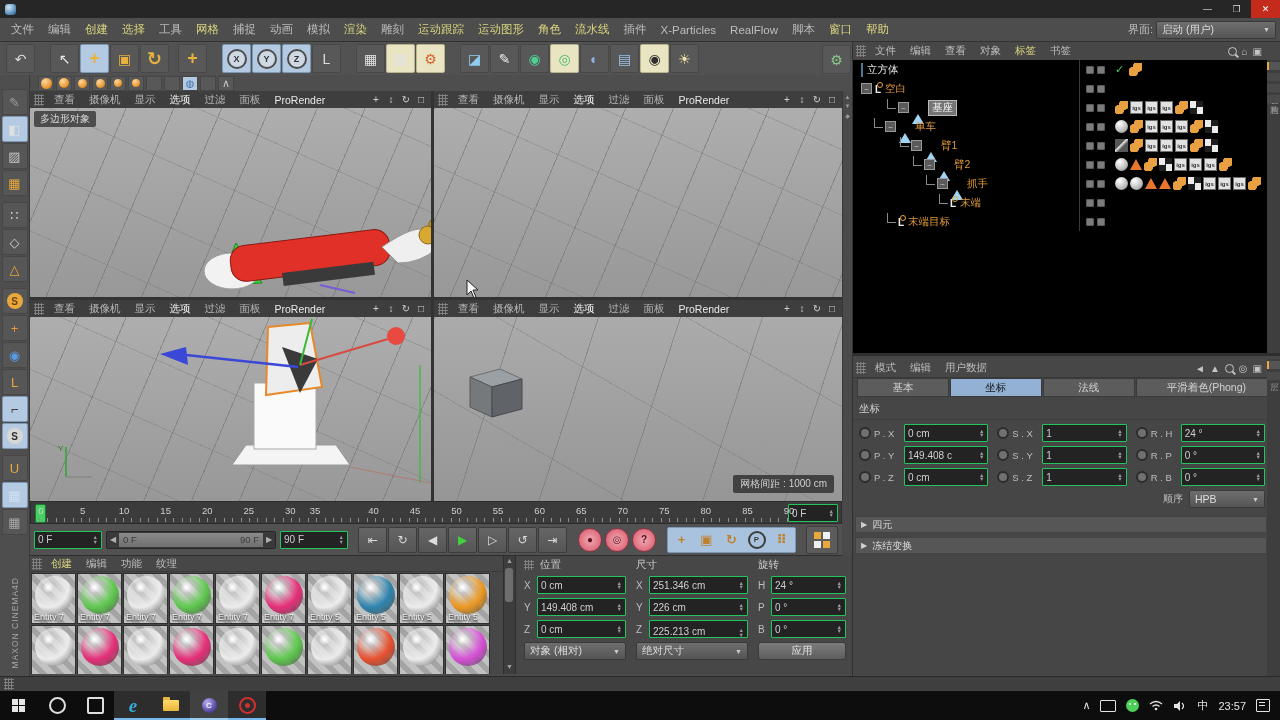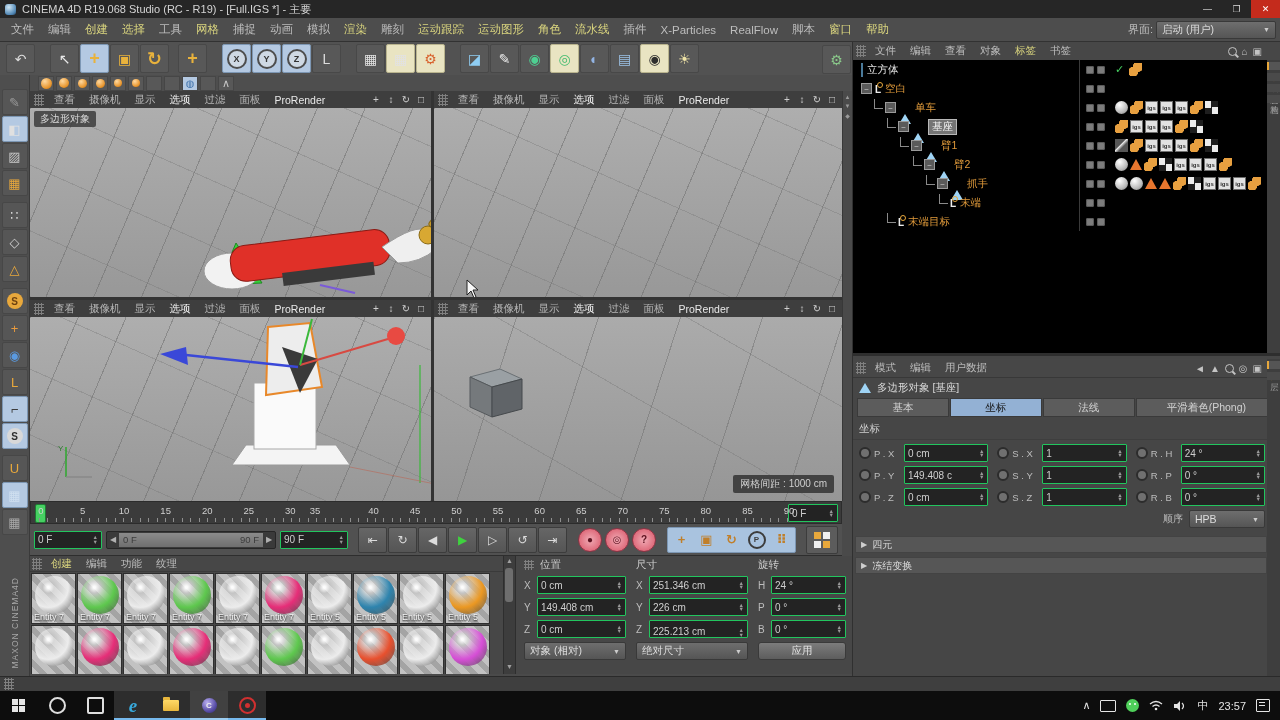--- a/index.html
+++ b/index.html
@@ -209,21 +209,20 @@
           display:flex;flex-direction:column;align-items:center;padding-top:3px;box-sizing:border-box;color:#9a9a9a;font-size:6px;gap:3px;}
   .cursor-svg{position:absolute;left:466px;top:279px;z-index:50;pointer-events:none;}
 </style>
 </head>
 <body>
 
 <div id="root">
 
   <div class="abs titlebar">
     <span class="app-icon"></span>
-    <span class="win-title">CINEMA 4D R19.068 Studio (RC - R19) - [Full.IGS *] - 主要</span>
     <div class="wctrl">
       <div class="wbtn">—</div>
       <div class="wbtn">❐</div>
       <div class="wbtn close">✕</div>
     </div>
   </div>
 
   <div class="abs menubar" id="main-menu">
     <span class="menu-item">文件</span>
       <span class="menu-item">编辑</span>
@@ -856,50 +855,50 @@
             <span class="expand">–</span>
             <span class="oicon"><span class="ic-null">L</span></span>
             <span class="olabel" style="color: rgb(224, 154, 58);">空白</span>
             <span class="vis-wrap">
               <span class="vis"></span>
               <span class="vis"></span>
             </span>
             <span class="tags"></span>
           </div>
           <div class="orow">
+            <span style="width: 34px; flex: 0 0 auto;"></span>
+            <span class="conn"></span>
+            <span class="expand">–</span>
+            <span class="oicon"><span class="ic-tri"></span></span>
+            <span class="olabel sel" style="color: rgb(242, 242, 242);">基座</span>
+            <span class="vis-wrap">
+              <span class="vis"></span>
+              <span class="vis"></span>
+            </span>
+            <span class="tags">
+              <span class="tg tg-phong"></span>
+              <span class="tg tg-igs">igs</span>
+              <span class="tg tg-igs">igs</span>
+              <span class="tg tg-igs">igs</span>
+              <span class="tg tg-phong"></span>
+              <span class="tg tg-checker"></span>
+            </span>
+          </div>
+          <div class="orow">
             <span style="width: 21px; flex: 0 0 auto;"></span>
             <span class="conn"></span>
             <span class="expand">–</span>
             <span class="oicon"><span class="ic-tri"></span></span>
             <span class="olabel" style="color: rgb(224, 154, 58);">单车</span>
             <span class="vis-wrap">
               <span class="vis"></span>
               <span class="vis"></span>
             </span>
             <span class="tags">
               <span class="tg tg-sphere"></span>
-              <span class="tg tg-phong"></span>
-              <span class="tg tg-igs">igs</span>
-              <span class="tg tg-igs">igs</span>
-              <span class="tg tg-igs">igs</span>
-              <span class="tg tg-phong"></span>
-              <span class="tg tg-checker"></span>
-            </span>
-          </div>
-          <div class="orow">
-            <span style="width: 34px; flex: 0 0 auto;"></span>
-            <span class="conn"></span>
-            <span class="expand">–</span>
-            <span class="oicon"><span class="ic-tri"></span></span>
-            <span class="olabel sel" style="color: rgb(242, 242, 242);">基座</span>
-            <span class="vis-wrap">
-              <span class="vis"></span>
-              <span class="vis"></span>
-            </span>
-            <span class="tags">
               <span class="tg tg-phong"></span>
               <span class="tg tg-igs">igs</span>
               <span class="tg tg-igs">igs</span>
               <span class="tg tg-igs">igs</span>
               <span class="tg tg-phong"></span>
               <span class="tg tg-checker"></span>
             </span>
           </div>
           <div class="orow">
             <span style="width: 47px; flex: 0 0 auto;"></span>
@@ -1002,24 +1001,20 @@
           <span class="pnl-mi">编辑</span>
           <span class="pnl-mi">用户数据</span>
           <span class="hicons">
             <span class="hic">◄</span>
             <span class="hic">▲</span>
             <span class="mag"></span>
             <span class="hic">◎</span>
             <span class="hic">▣</span>
           </span>
         </div>
-      <div class="obj-title">
-        <span class="ic-tri"></span>
-        <span>多边形对象 [基座]</span>
-      </div>
       <div class="atabs" id="at-tabs">
           <div class="atab">基本</div>
           <div class="atab sel">坐标</div>
           <div class="atab">法线</div>
           <div class="atab wide">平滑着色(Phong)</div>
         </div>
       <div class="asec">坐标</div>
       <div class="agrid" id="at-grid">
           <div class="arow">
             <div class="acell">

